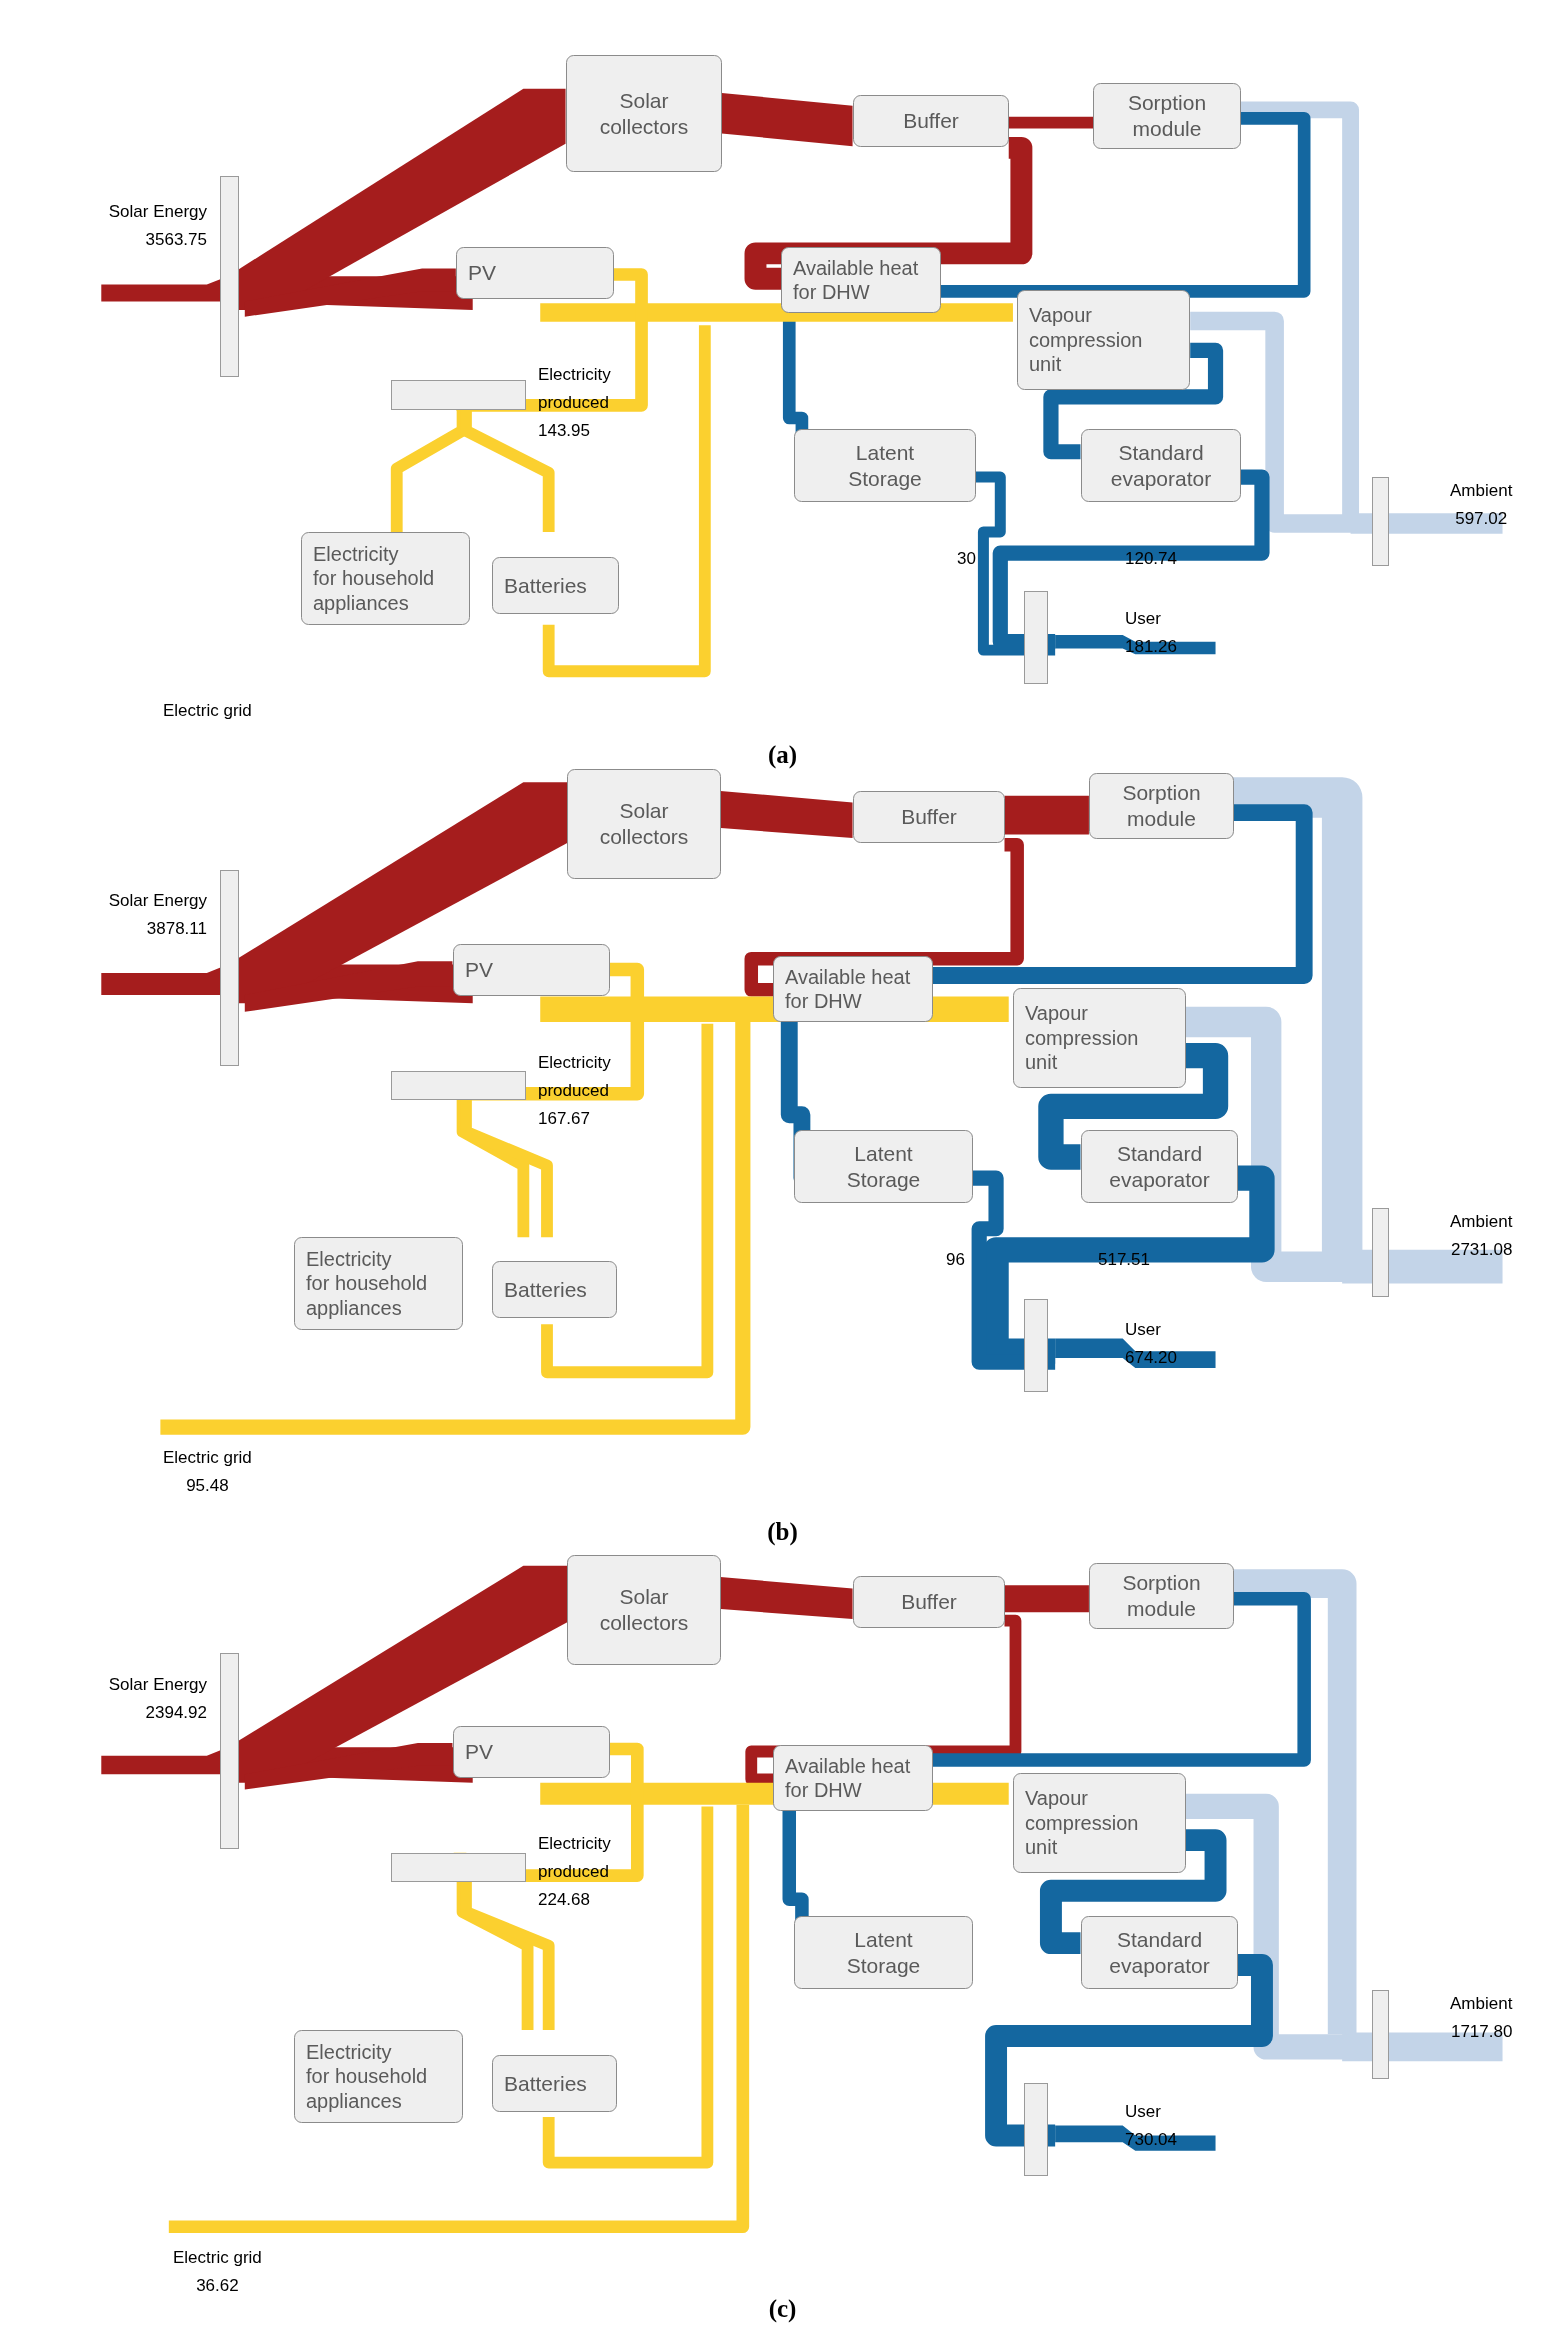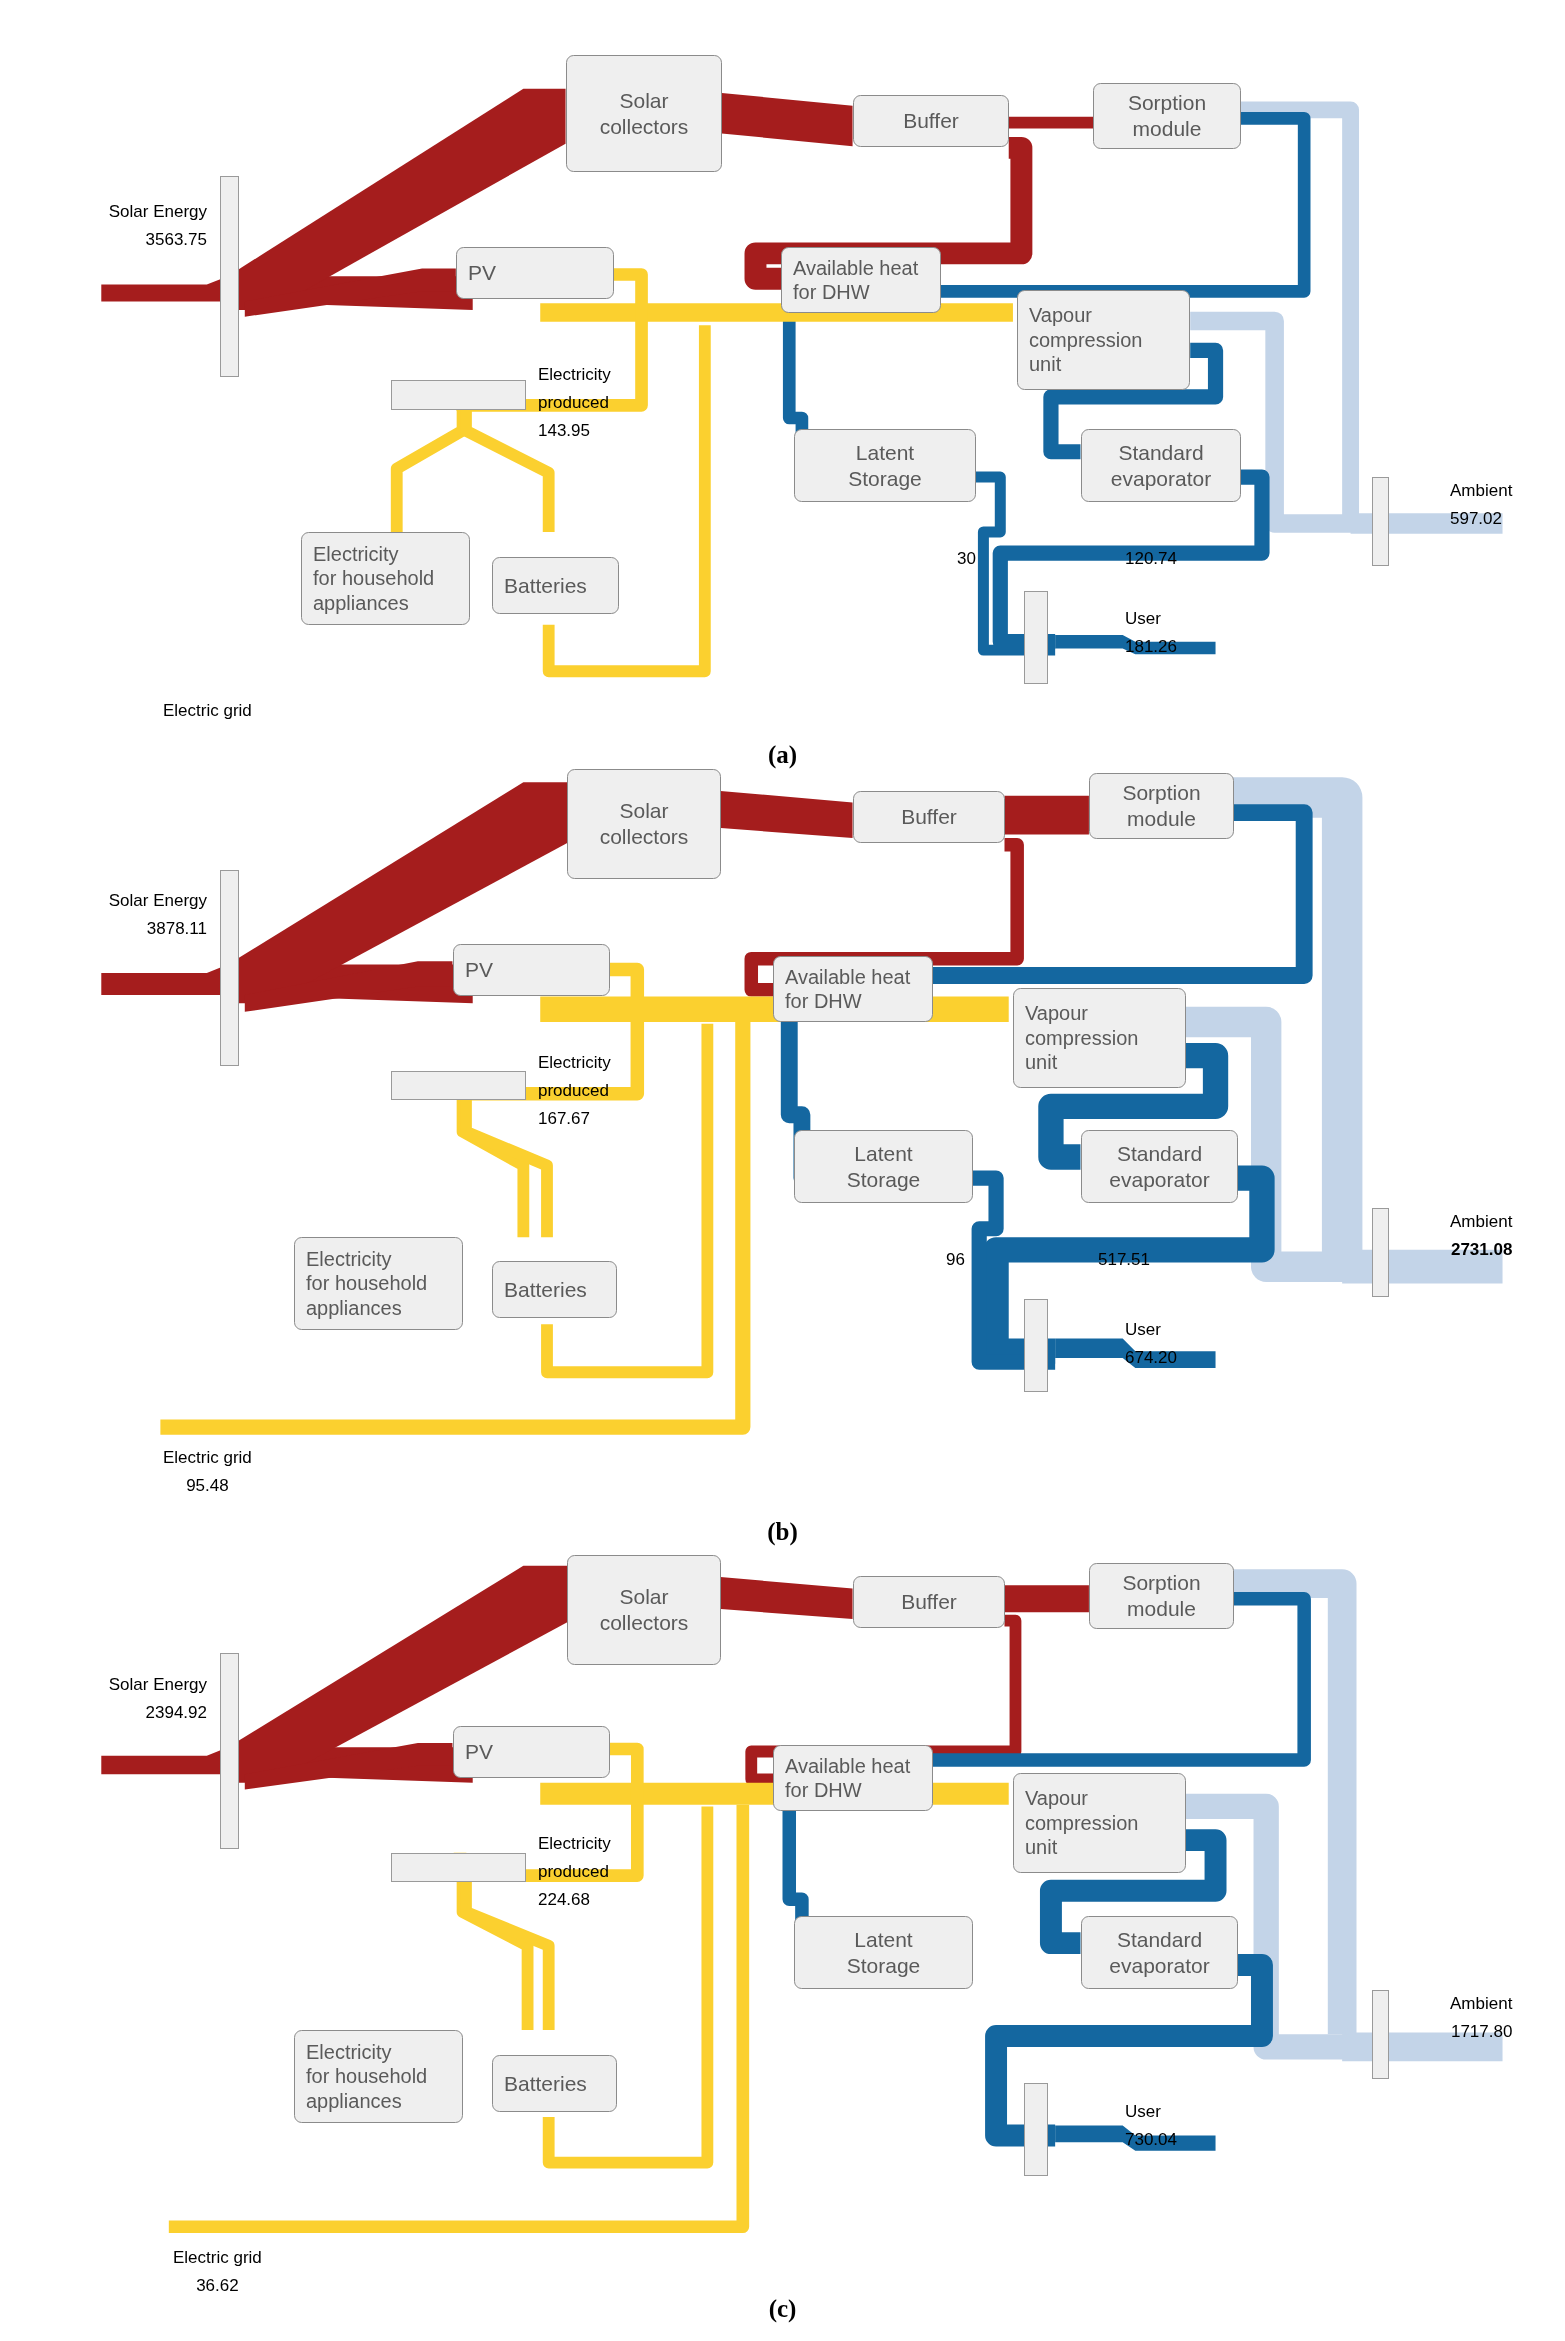--- a/index.html
+++ b/index.html
@@ -162,21 +162,21 @@
       <span>Electricity</span><br>
       <span>produced</span><br>
       <span>143.95</span>
     </div>
     <div class="lbl" style="left:163px;top:697px;">
       <span>Electric grid</span><br>
       <span></span>
     </div>
     <div class="lbl" style="left:1450px;top:477px;">
       <span>Ambient</span><br>
-      <span style="display:inline-block;width:100%;text-align:left;">597.02</span>
+      <span style="display:inline-block;width:100%;text-align:center;">597.02</span>
     </div>
     <div class="lbl" style="left:1125px;top:605px;">
       <span>User</span><br>
       <span>181.26</span>
     </div>
     <div class="lbl" style="left:957px;top:545px;">
       <span>30</span>
     </div>
     <div class="lbl" style="left:1125px;top:545px;">
       <span>120.74</span>
@@ -263,21 +263,21 @@
       <span>Electricity</span><br>
       <span>produced</span><br>
       <span>167.67</span>
     </div>
     <div class="lbl" style="left:163px;top:667px;">
       <span>Electric grid</span><br>
       <span style="display:inline-block;width:100%;text-align:center;">95.48</span>
     </div>
     <div class="lbl" style="left:1450px;top:431px;">
       <span>Ambient</span><br>
-      <span style="display:inline-block;width:100%;text-align:right;font-weight:bold;">2731.08</span>
+      <span style="display:inline-block;width:100%;text-align:right;">2731.08</span>
     </div>
     <div class="lbl" style="left:1125px;top:539px;">
       <span>User</span><br>
       <span>674.20</span>
     </div>
     <div class="lbl" style="left:946px;top:469px;">
       <span>96</span>
     </div>
     <div class="lbl" style="left:1098px;top:469px;">
       <span>517.51</span>

